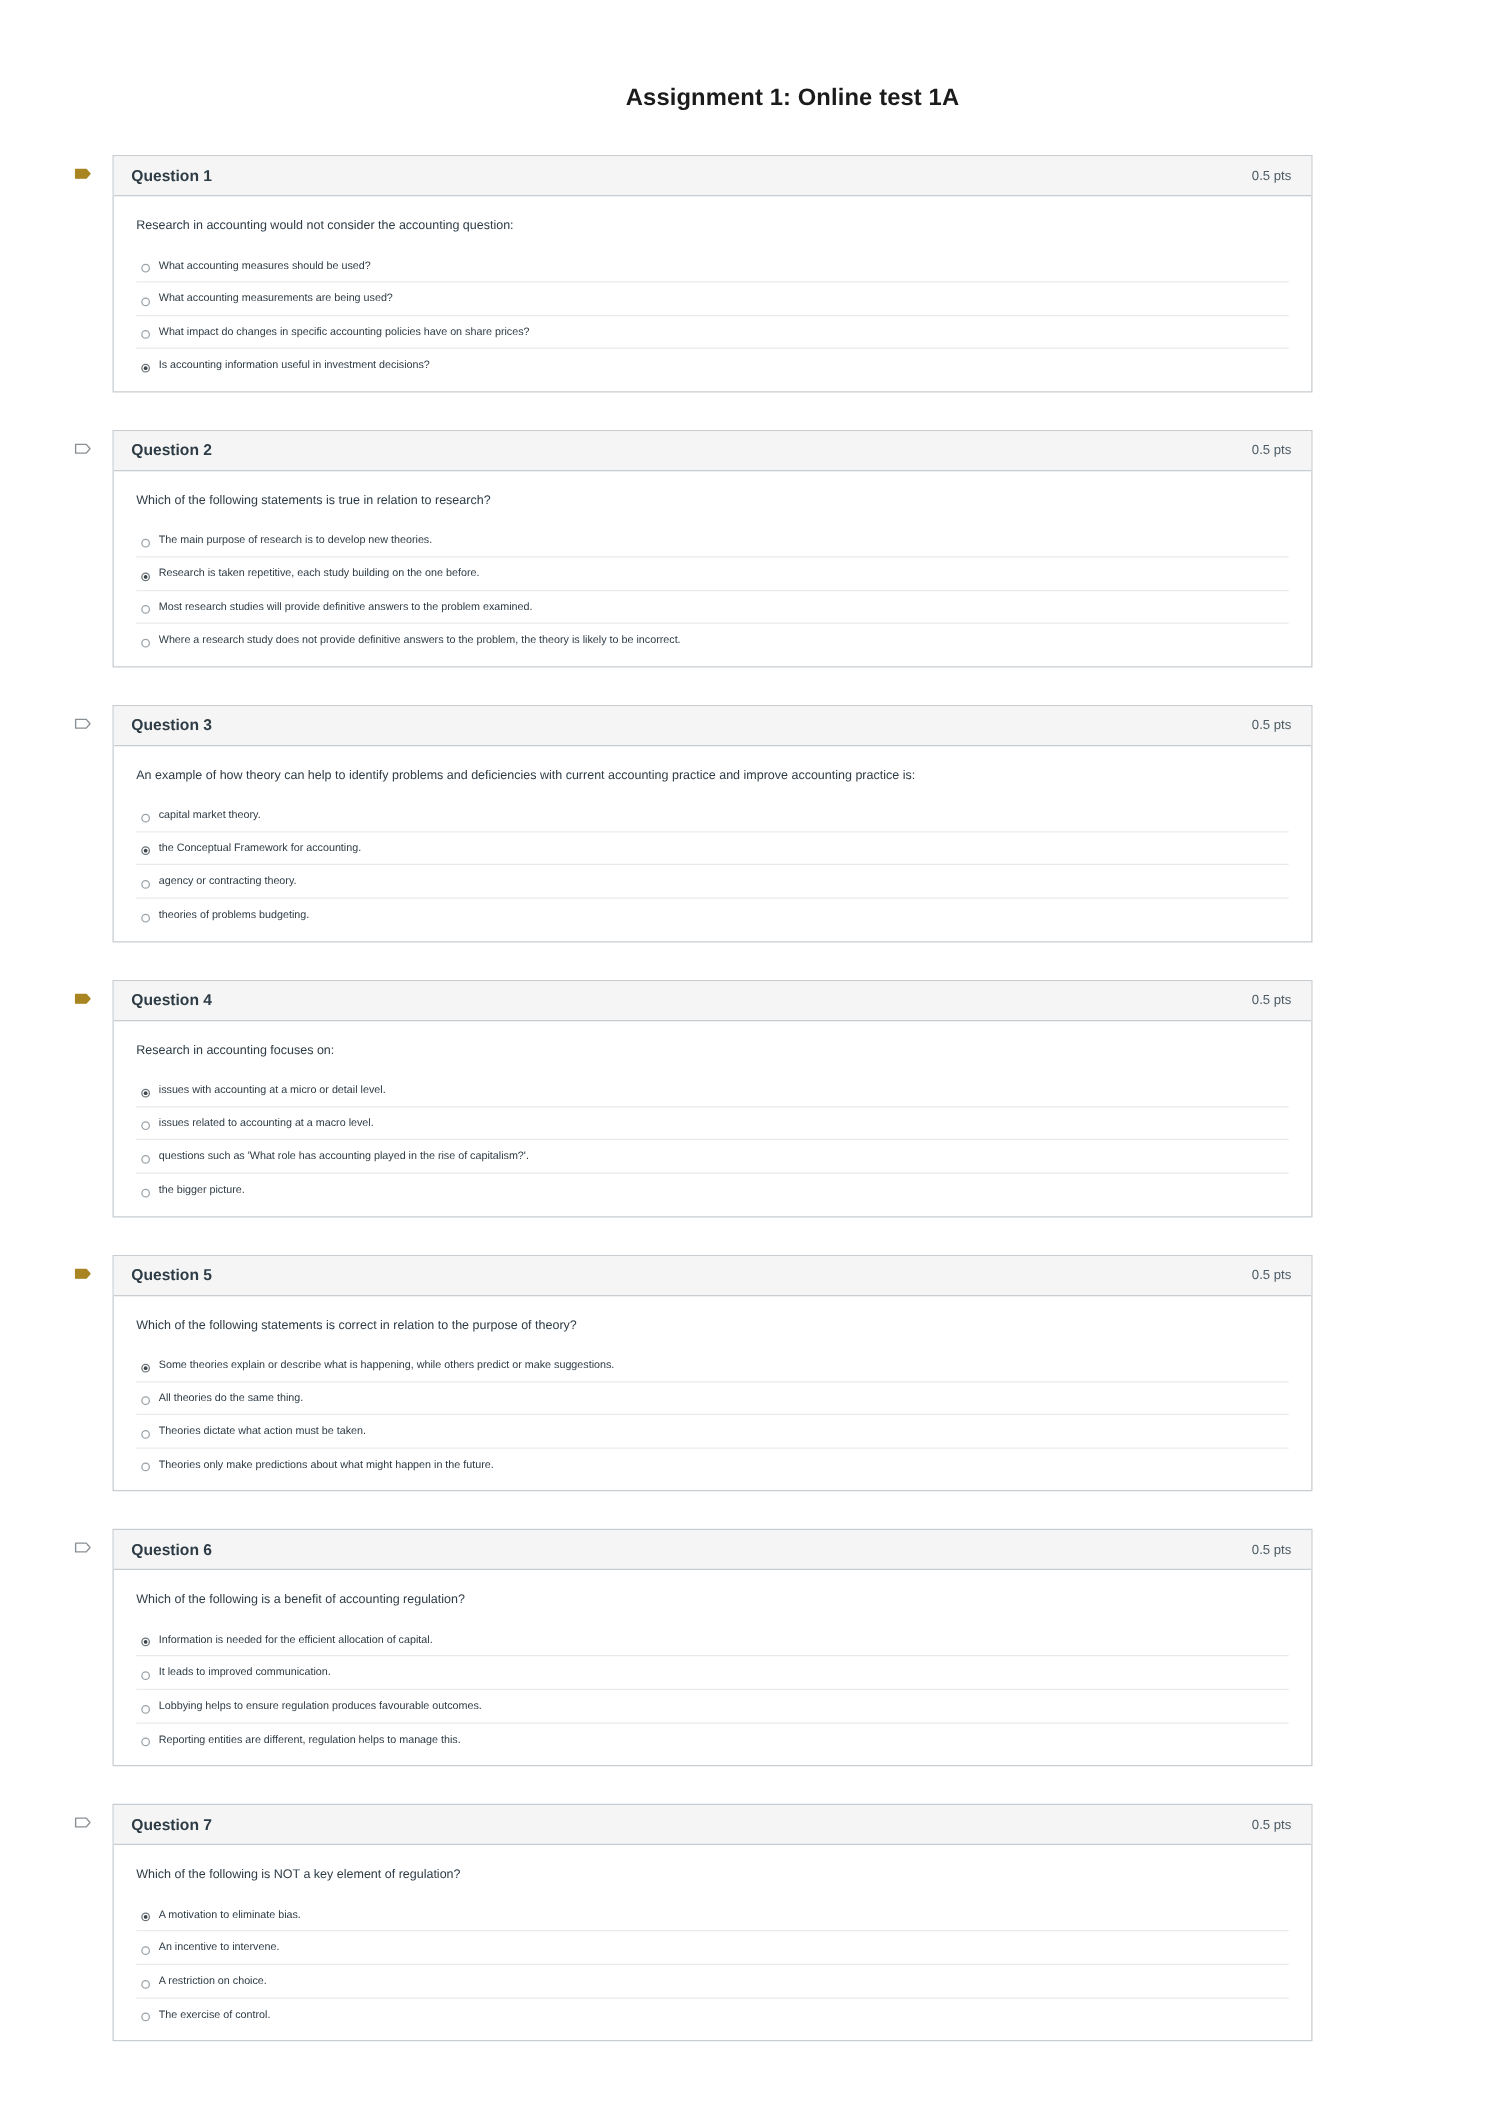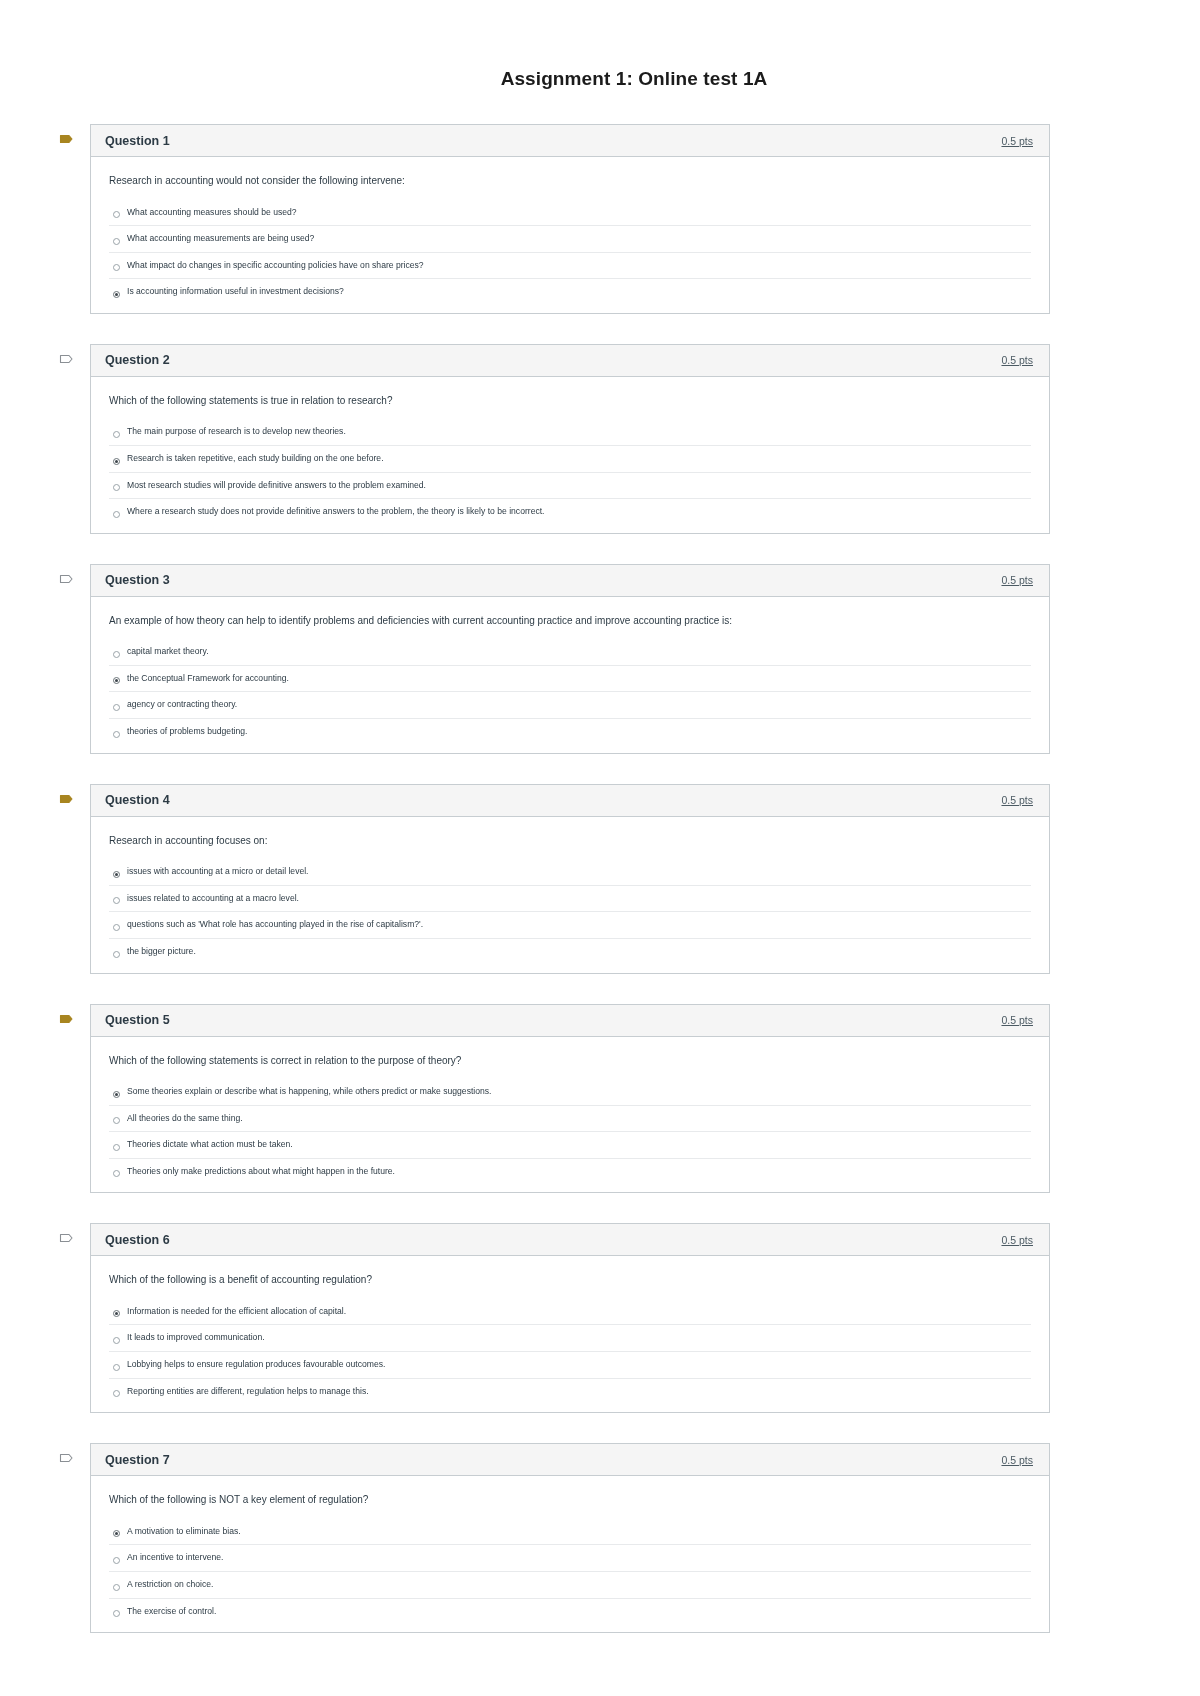--- a/index.html
+++ b/index.html
@@ -44,21 +44,20 @@
     height:32px;
   }
   .q-name {
     font-size:12.5px;
     font-weight:bold;
     color:#2d3b45;
   }
   .q-pts {
     font-size:10.5px;
     color:#4b5a63;
-    text-decoration:underline;
   }
   .q-body { padding:17px 18px 8px 18px; }
   .q-text {
     font-size:10px;
     color:#2d3b45;
     line-height:1.45;
     margin:0 0 14px 0;
   }
   .answers { }
   .answer {
@@ -115,21 +114,21 @@
           <span class="flag">
             <svg width="15" height="13" viewBox="0 0 15 13">
               <path d="M1.5 1.5 H10 L13 5 L10 8.5 H1.5 Z" fill="#a88520" stroke="#a88520" stroke-width="1.1" stroke-linejoin="round"></path>
             </svg>
           </span>
           <div class="q-header">
             <span class="q-name">Question 1</span>
             <span class="q-pts">0.5 pts</span>
           </div>
           <div class="q-body">
-            <p class="q-text">Research in accounting would not consider the following intervene:</p>
+            <p class="q-text">Research in accounting would not consider the accounting question:</p>
             <div class="answers">
               <div class="answer">
                 <span class="radio"></span>
                 <span class="ans-text">What accounting measures should be used?</span>
               </div>
               <div class="answer">
                 <span class="radio"></span>
                 <span class="ans-text">What accounting measurements are being used?</span>
               </div>
               <div class="answer">

